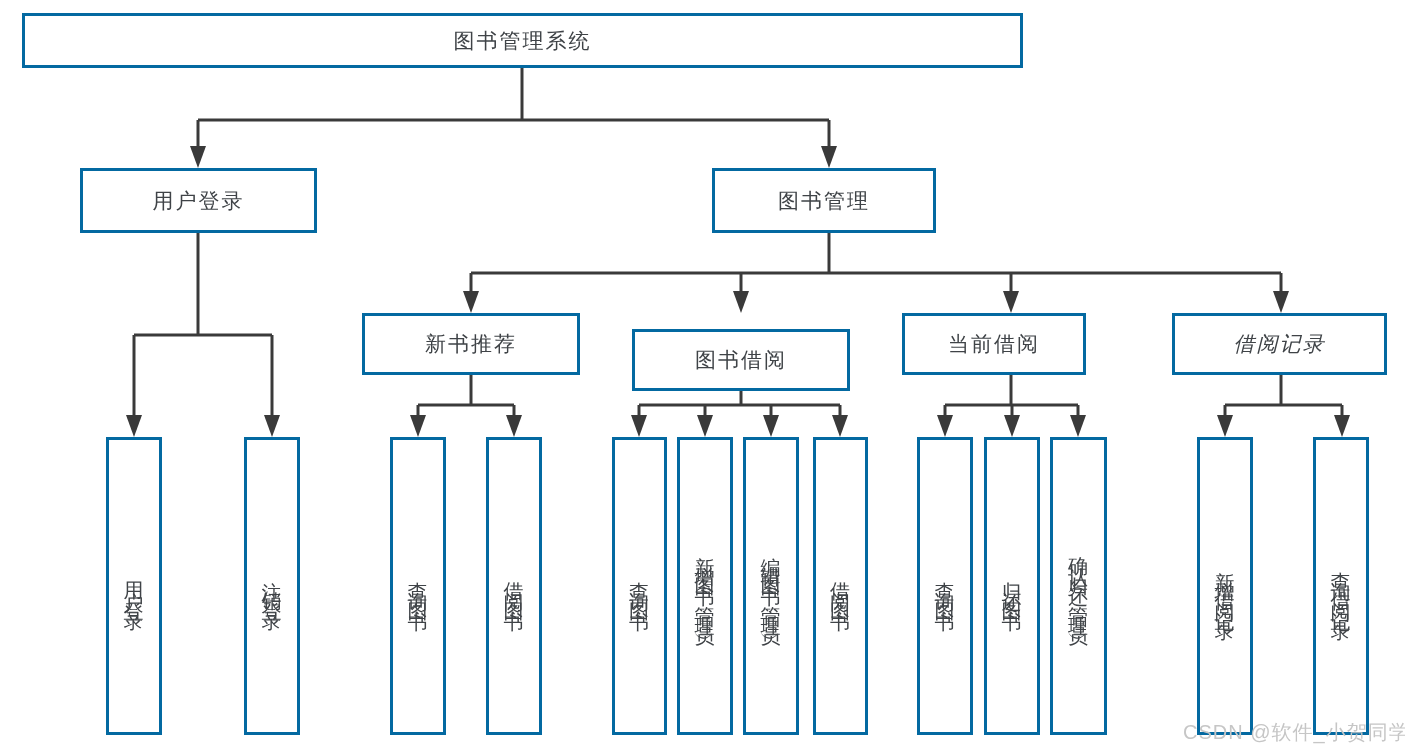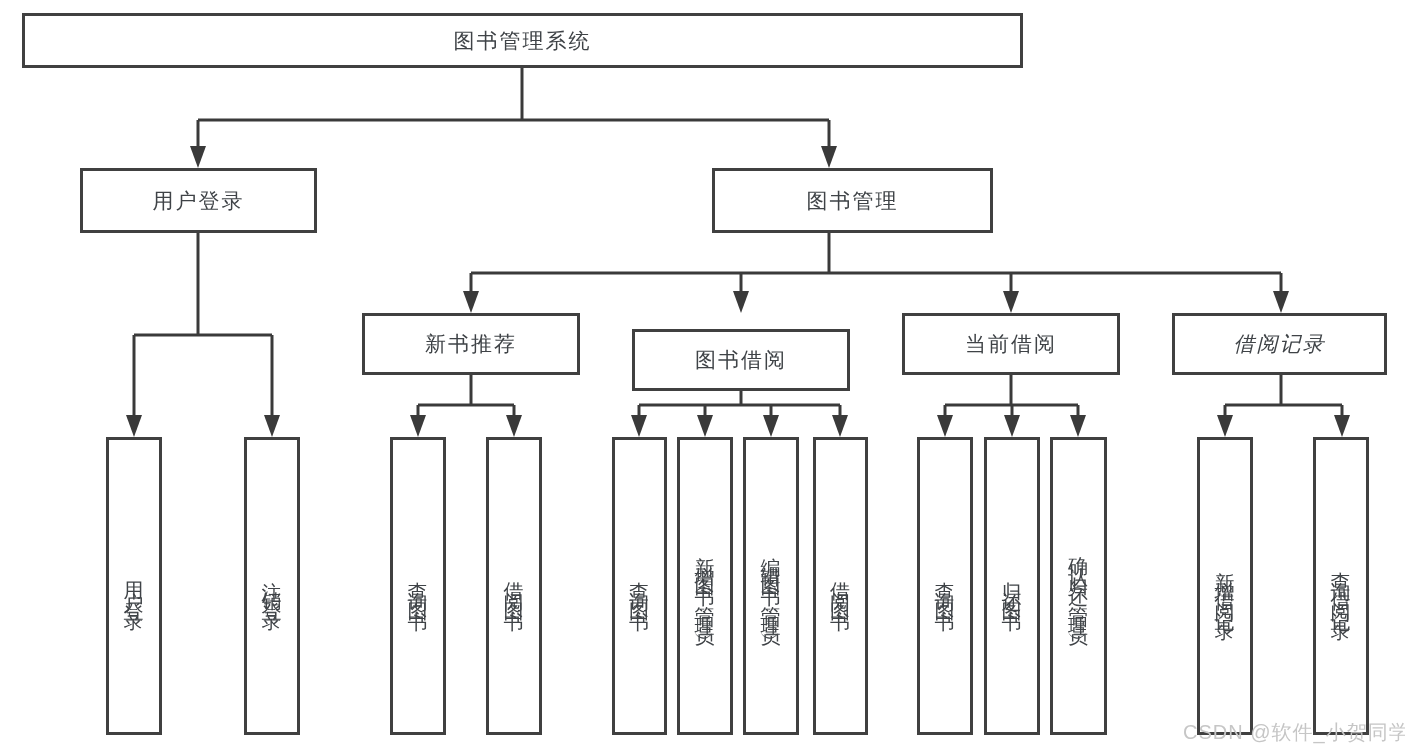--- a/index.html
+++ b/index.html
@@ -2,21 +2,21 @@
 <html><head>
 <meta charset="utf-8">
 <style>
   html,body{margin:0;padding:0;background:#ffffff;}
   .canvas{
     position:relative;width:1405px;height:747px;background:#ffffff;overflow:hidden;
     font-family:"Liberation Sans","DejaVu Sans",sans-serif;color:#3d3d3d;
   }
   .wires{position:absolute;left:0;top:0;width:1405px;height:747px;}
   .node{
-    position:absolute;box-sizing:border-box;border:3px solid #404040;background:#ffffff;
+    position:absolute;box-sizing:border-box;border:3px solid #0369a1;background:#ffffff;
     display:flex;align-items:center;justify-content:center;
   }
   .hlabel{font-size:21px;letter-spacing:2px;color:#3f4347;white-space:nowrap;}
   .vnode .vlabel{
     writing-mode:vertical-rl;text-orientation:mixed;
     font-size:20px;letter-spacing:10px;color:#3f4347;line-height:1;
   }
   .watermark{
     position:absolute;left:1183px;top:719px;font-size:20px;letter-spacing:1px;
     color:#c6c6c6;white-space:nowrap;
@@ -96,31 +96,31 @@
     </g>
   </svg>
 
   <div class="node" style="left:22px;top:13px;width:1001px;height:55px;">
     <span class="hlabel">图书管理系统</span>
   </div>
 
   <div class="node" style="left:80px;top:168px;width:237px;height:65px;">
     <span class="hlabel">用户登录</span>
   </div>
-  <div class="node" style="left:712px;top:168px;width:281px;height:65px;">
+  <div class="node" style="left:712px;top:168px;width:224px;height:65px;">
     <span class="hlabel">图书管理</span>
   </div>
 
   <div class="node" style="left:362px;top:313px;width:218px;height:62px;text-align:right;">
     <span class="hlabel">新书推荐</span>
   </div>
   <div class="node" style="left:632px;top:313px;width:218px;height:62px;margin-top:16px;">
     <span class="hlabel">图书借阅</span>
   </div>
-  <div class="node" style="left:902px;top:313px;width:218px;height:62px;">
+  <div class="node" style="left:902px;top:313px;width:184px;height:62px;">
     <span class="hlabel">当前借阅</span>
   </div>
   <div class="node" style="left:1172px;top:313px;width:215px;height:62px;font-style:italic;">
     <span class="hlabel">借阅记录</span>
   </div>
 
   <div class="node vnode" style="left:106px;top:437px;width:56px;height:298px;">
     <span class="vlabel">用户登录</span>
   </div>
   <div class="node vnode" style="left:244px;top:437px;width:56px;height:298px;">

